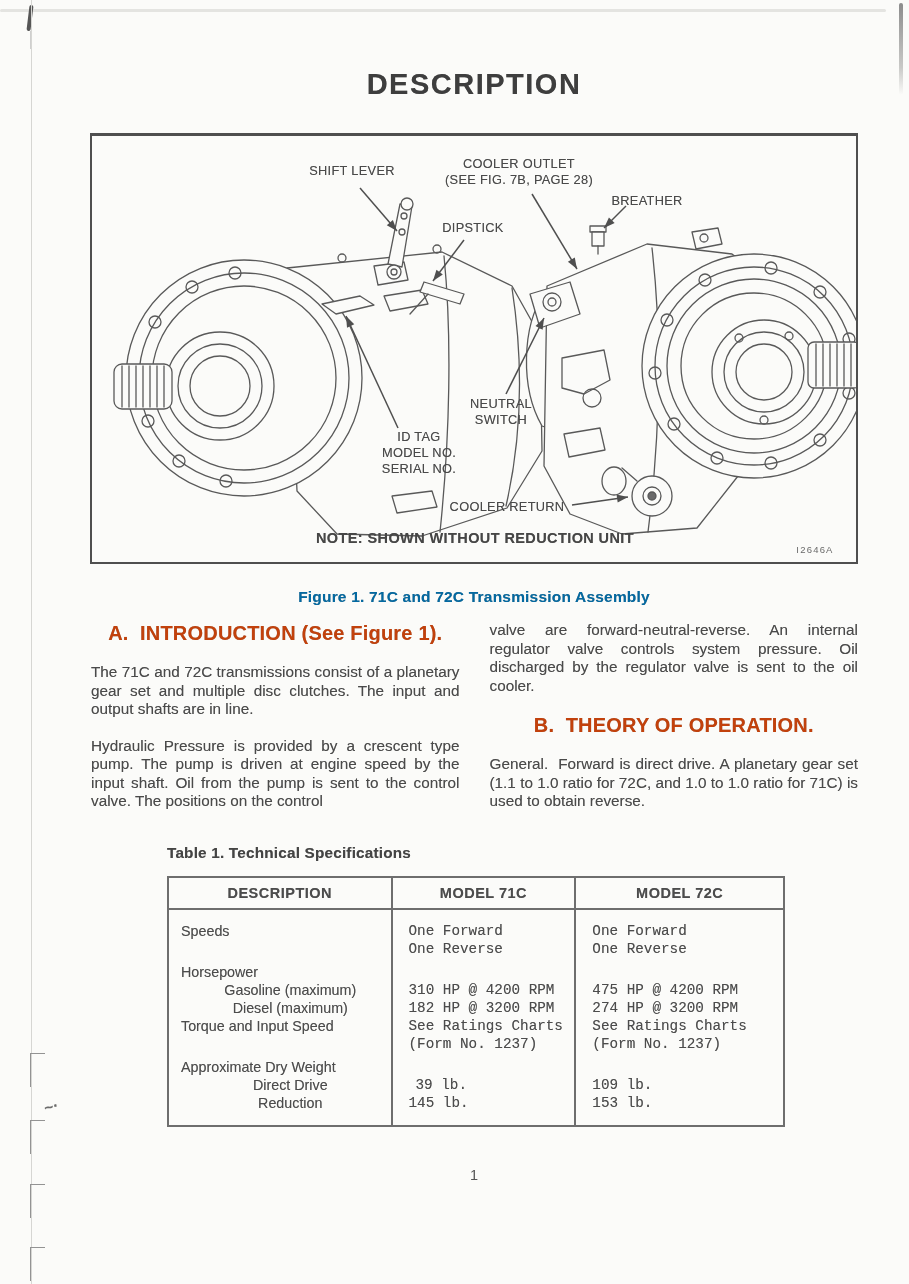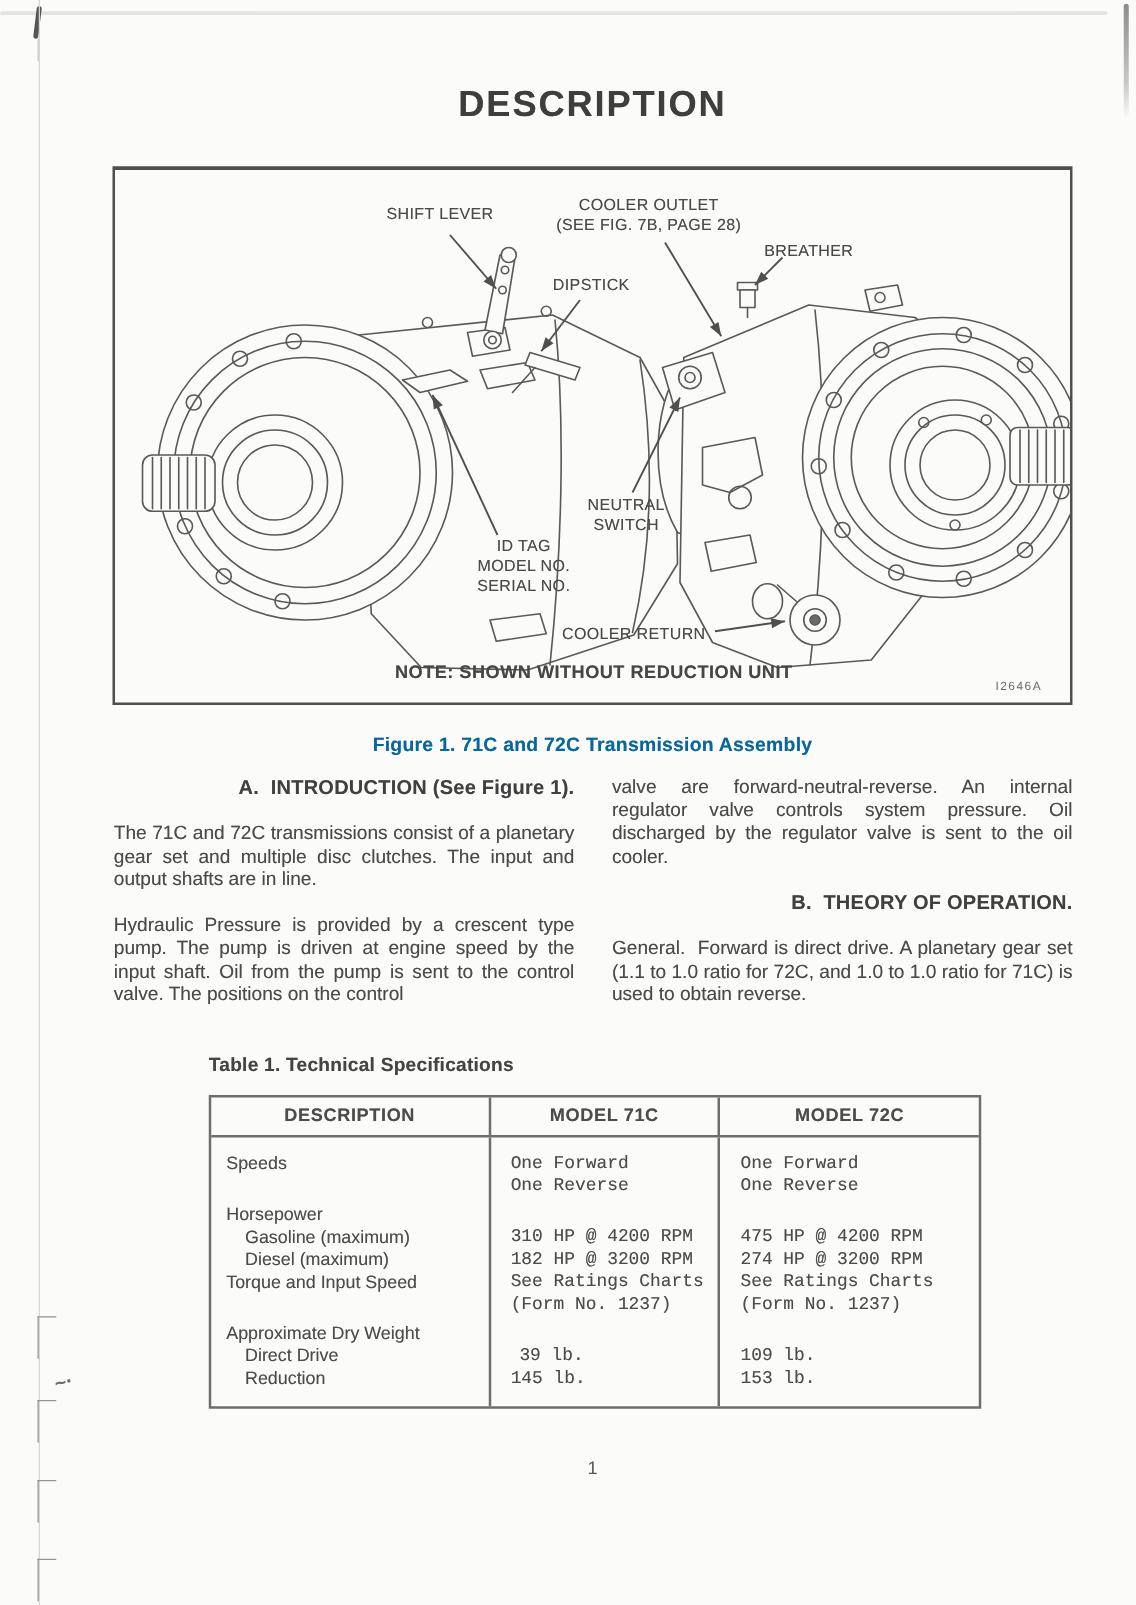--- a/index.html
+++ b/index.html
@@ -48,21 +48,21 @@
   .fig-caption{
     position:absolute;left:90px;top:588px;width:768px;text-align:center;
     font-size:15.5px;font-weight:bold;color:#0369a1;letter-spacing:.2px;
     text-shadow:0 0 .4px rgba(68,68,68,.5);
   }
   
   .columns{position:absolute;left:91px;top:621px;width:767px;display:flex;}
   .col{width:369px;font-size:15.3px;line-height:1.21;text-align:justify;color:#4a4a4a;
        text-shadow:0 0 .4px rgba(74,74,74,.45);}
   .col-left{margin-right:30px;}
-  .col h2{font-size:16px;font-weight:bold;margin:0 0 18px 0;color:#404040;letter-spacing:.2px;text-align:right;}
+  .col h2{font-size:20px;font-weight:bold;margin:0 0 18px 0;color:#c2410c;letter-spacing:.2px;text-align:center;}
   .col p{margin:0 0 18px 0;}
   
   .table-title{
     position:absolute;left:167px;top:844px;width:618px;text-align:left;
     font-size:15.3px;font-weight:bold;color:#444;letter-spacing:.2px;
     text-shadow:0 0 .4px rgba(68,68,68,.5);
   }
   .spec-table{
     position:absolute;left:167px;top:876px;width:618px;
     border:2px solid #6e6e6e;background:#fbfbf9;
@@ -74,21 +74,21 @@
     text-shadow:0 0 .4px rgba(76,76,76,.5);
   }
   .tbody{display:flex;}
   .tcol{padding:12px 6px 13px 12px;font-size:14.3px;color:#4c4c4c;
         text-shadow:0 0 .4px rgba(76,76,76,.45);}
   .w-desc{width:223px;}
   .w-71{width:185px;border-left:2px solid #6e6e6e;}
   .w-72{width:210px;border-left:2px solid #6e6e6e;}
   .tcol.w-71,.tcol.w-72{padding-left:16px;font-family:Liberation Mono, monospace;}
   .ln{height:18px;line-height:18px;white-space:nowrap;}
-  .ln.indent{padding-left:15px;}
+  .ln.indent{padding-left:15px;text-align:center;}
   .ln.gap{margin-top:5px;}
   
   .page-number{position:absolute;left:90px;top:1167px;width:768px;text-align:center;
     font-size:14.5px;color:#555;}
 </style>
 </head>
 <body>
 
 <div class="page">
 

